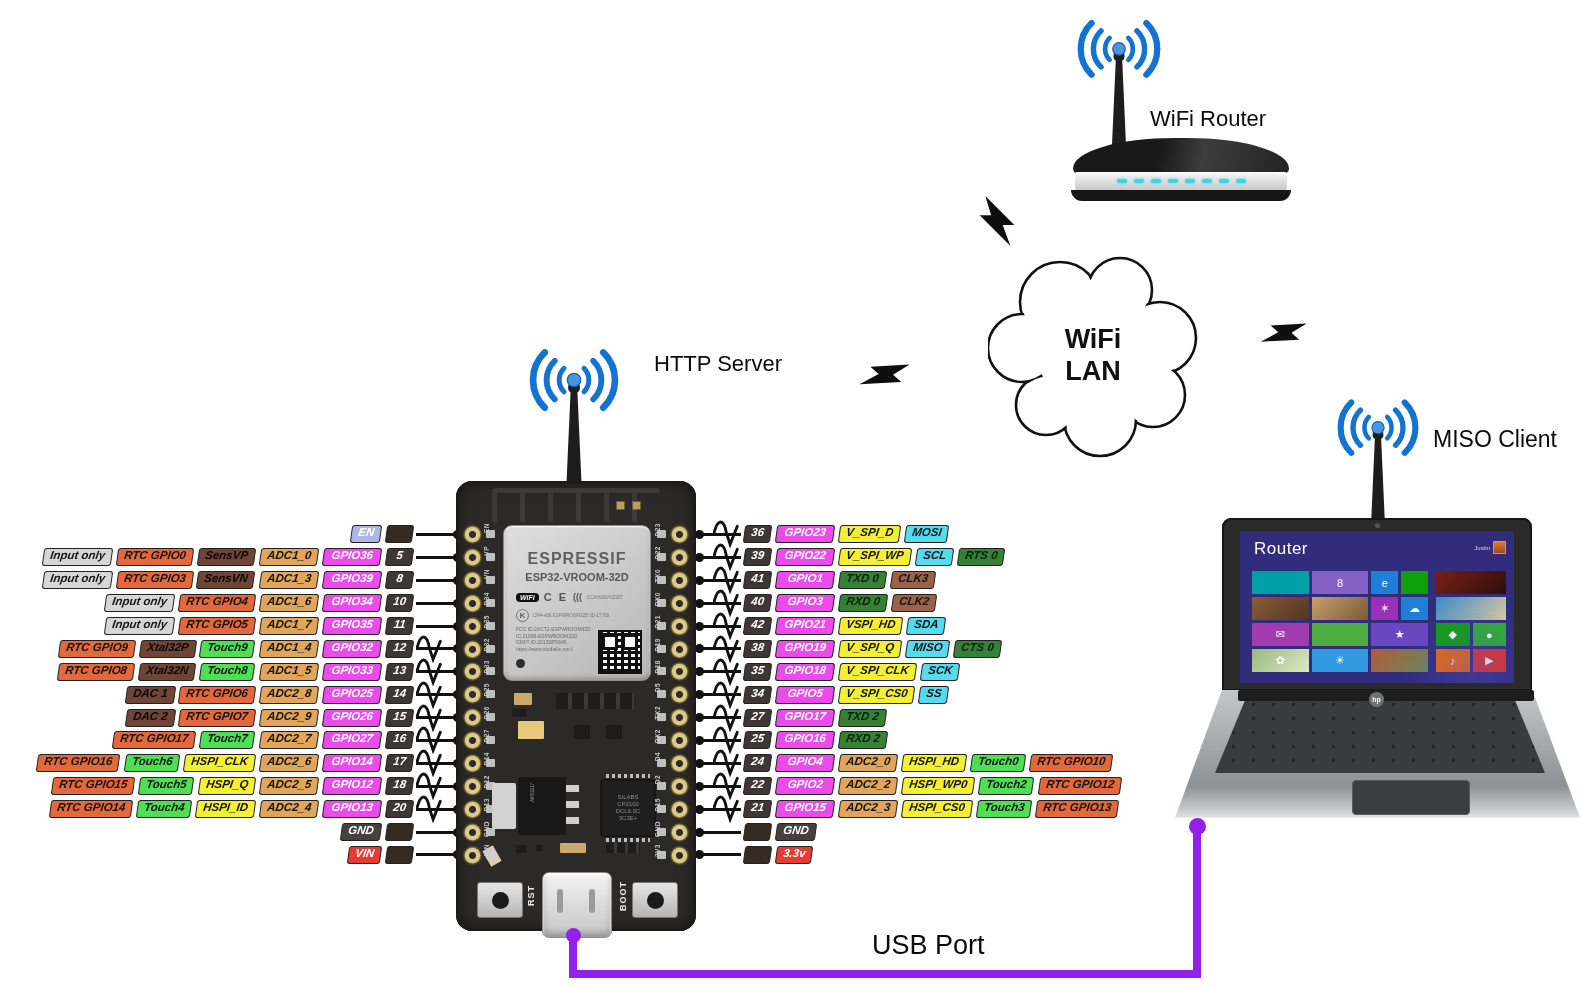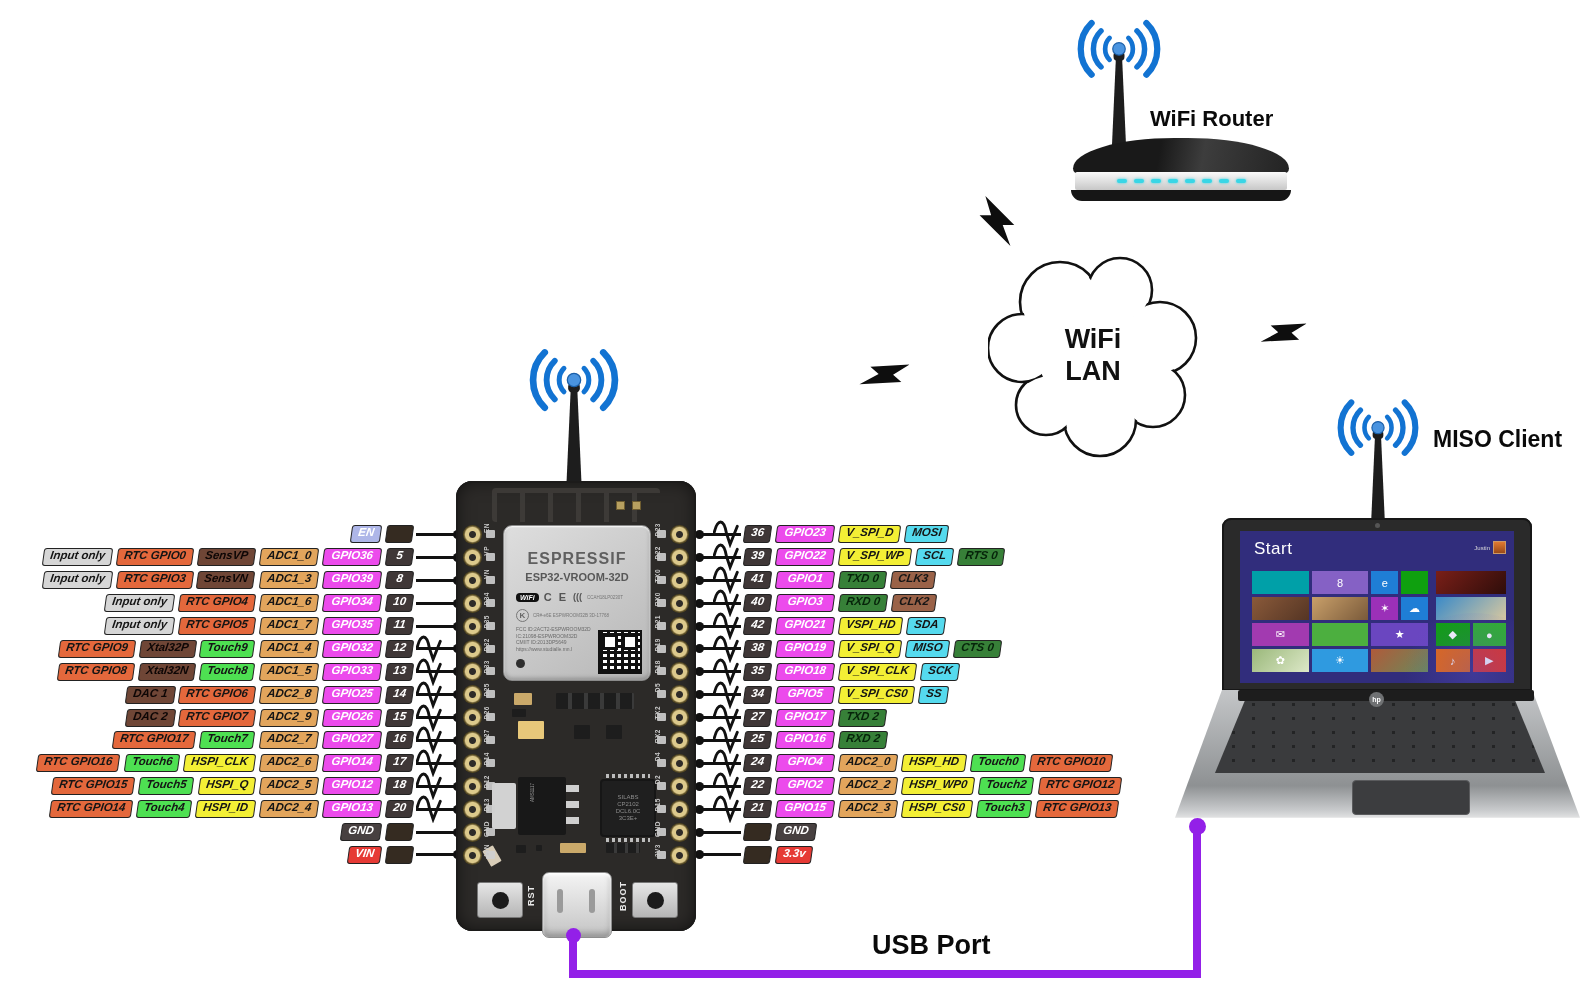--- a/index.html
+++ b/index.html
@@ -95,21 +95,21 @@
   .btn::after{content:"";position:absolute;left:50%;top:50%;width:17px;height:17px;margin:-8.5px 0 0 -8.5px;
       border-radius:50%;background:#1b1b1b}
   .btnlabel{position:absolute;color:#e8e8e8;font-weight:bold;font-size:9px;
       writing-mode:vertical-rl;transform:rotate(180deg);letter-spacing:1px}
   #usbconn{position:absolute;left:86px;top:391px;width:68px;height:64px;border-radius:7px;
       background:linear-gradient(#f4f4f4,#c4c4c4);border:1px solid #8d8d8d;
       box-shadow:inset 0 2px 3px #fff, inset 0 -4px 6px rgba(0,0,0,.25)}
   #usbconn i{position:absolute;top:16px;width:6px;height:24px;background:#9a9a9a;border-radius:3px}
 
   
-  .h-label{position:absolute;color:#0a0a0a;font-weight:bold}
+  .h-label{position:absolute;color:#0a0a0a;font-weight:normal}
   #station-label{left:598px;top:350px;width:240px;text-align:center;font-size:22px;line-height:27px}
   #router-label{left:1150px;top:106px;font-size:22px}
   #client-label{left:1433px;top:426px;font-size:23px}
   #usb-label{left:872px;top:930px;font-size:27px}
 
   
   #router{position:absolute;left:1073px;top:138px;width:216px;height:64px}
   #router .lid{position:absolute;left:0;top:0;width:216px;height:36px;border-radius:50% 50% 6px 6px/90% 90% 6px 6px;
       background:linear-gradient(100deg,#191919 40%,#3d3d3d 60%,#232323)}
   #router .band{position:absolute;left:2px;top:34px;width:212px;height:18px;
@@ -178,20 +178,21 @@
           <path d="M90,-7 A46,46 0 0 1 90,59" stroke-width="8"></path>
         </g>
       </symbol>
       <symbol id="sym-bolt" viewBox="0 0 40 54">
         <polygon points="30,0 0,30 12,30 4,52 36,20 24,20" fill="#0e0e0e"></polygon>
       </symbol>
     </defs>
   </svg>
 
   <div class="h-label" id="station-label">
+    <div>HTTP Server</div>
   </div>
   <div class="h-label" id="router-label">WiFi Router</div>
   <div class="h-label" id="client-label">MISO Client</div>
   <div class="h-label" id="usb-label">USB Port</div>
 
   <svg class="absvg" style="left:528px;top:348px;width:92px;height:136px">
       <use href="#sym-antenna"></use>
     </svg>
   <svg class="absvg" style="left:1076px;top:16px;width:86px;height:133px">
       <use href="#sym-antenna"></use>
@@ -715,21 +716,21 @@
       <div class="smdpad" style="left: 30px; top: 369.6px;"></div>
       <div class="silk" style="left: 27px; top: 362.6px;">VIN</div>
       <div class="pad" style="left: 215px; top: 365.6px;"></div>
       <div class="smdpad" style="left: 201px; top: 369.6px;"></div>
       <div class="silk" style="left: 198px; top: 362.6px;">3V3</div>
     </div>
 
   <div id="lt-screen">
     <div id="lt-cam"></div>
     <div id="lt-display">
-      <div id="start-text">Start</div>
+      <div id="start-text">Router</div>
       <div id="user">
         <span class="uname">Justin</span>
         <span class="uava"></span>
       </div>
       <div id="tiles-left">
           <div class="tile w2" style="background: rgb(0, 160, 168);"></div>
           <div class="tile w2" style="background: rgb(133, 97, 197);">8</div>
           <div class="tile" style="background: rgb(31, 126, 214);">e</div>
           <div class="tile" style="background: rgb(15, 160, 15);"></div>
           <div class="tile w2" style="background: linear-gradient(135deg, rgb(138, 90, 58), rgb(85, 53, 36));"></div>

